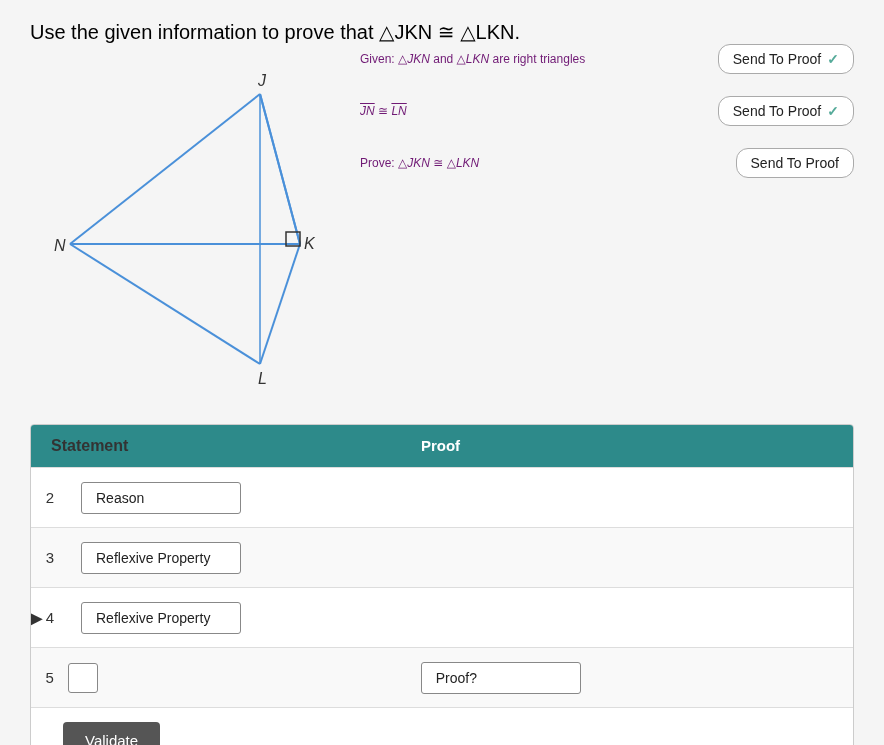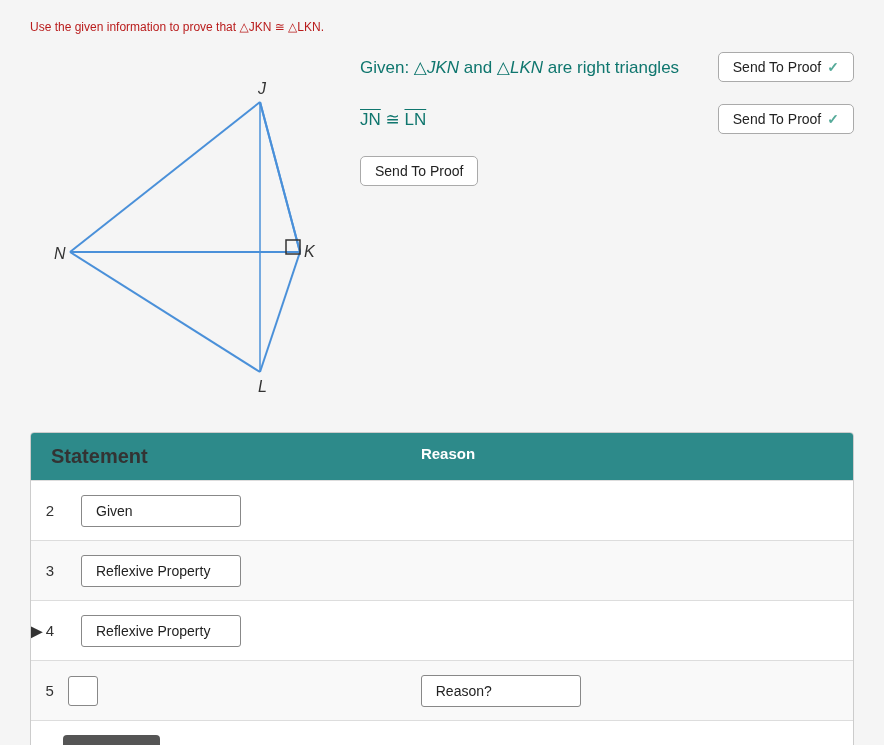--- a/index.html
+++ b/index.html
@@ -5,23 +5,22 @@
     * { box-sizing: border-box; margin: 0; padding: 0; }
     body {
       font-family: Arial, sans-serif;
       background: #f5f5f5;
       width: 884px;
       min-height: 745px;
       padding: 20px 30px;
       color: #222;
     }
     .problem-header {
-      font-size: 12px;
-      margin-bottom: 18px;
-      color: #b91c1c;
+      font-size: 20px;
+      color: #000000;
     }
     .main-content {
       display: flex;
       flex-direction: row;
       gap: 0;
       align-items: flex-start;
       margin-bottom: 20px;
     }
     .diagram {
       width: 310px;
@@ -38,46 +37,47 @@
       flex-direction: column;
       gap: 22px;
     }
     .given-row {
       display: flex;
       align-items: center;
       justify-content: space-between;
       gap: 20px;
     }
     .given-text {
-      font-size: 17px;
-      color: #0f766e;
+      font-size: 12px;
+      color: #701a75;
       flex: 1;
     }
     .given-text .math {
       font-style: italic;
     }
     .send-proof-btn {
       border: 1.5px solid #aaa;
-      border-radius: 5px;
+      border-radius: 12px;
       padding: 6px 14px;
       font-size: 14px;
       background: #fff;
       cursor: pointer;
       white-space: nowrap;
       display: flex;
       align-items: center;
       gap: 6px;
       color: #222;
     }
     .send-proof-btn .checkmark {
       color: #5a9;
       font-weight: bold;
     }
     .overline {
       text-decoration: overline;
+      font-style: italic;
     }
     
     .proof-table-container {
       background: #fff;
       border: 1px solid #ccc;
       border-radius: 4px;
       overflow: hidden;
       margin-top: 10px;
     }
     .proof-table-header {
@@ -108,21 +108,21 @@
     .row-num {
       width: 30px;
       text-align: center;
       font-size: 15px;
       color: #333;
       padding-left: 8px;
     }
     .col-statement {
       width: 43%;
       padding: 12px 10px 12px 4px;
-      font-size: 20px;
+      font-size: 16px;
       color: #333;
     }
     .col-reason {
       width: 57%;
       padding: 10px 20px;
     }
     .reason-box {
       border: 1.5px solid #888;
       border-radius: 3px;
       padding: 7px 14px;
@@ -201,38 +201,41 @@
     <div class="given-row">
       <span class="given-text">
         <span class="overline">JN</span> ≅ <span class="overline">LN</span>
       </span>
       <button class="send-proof-btn">
         <span>Send To Proof</span>
         <span class="checkmark">✓</span>
       </button>
     </div>
     <div class="given-row">
+      <span class="given-text">
+        Prove: △<span class="math">JKN</span> ≅ △<span class="math">LKN</span>
+      </span>
       <button class="send-proof-btn">
         <span>Send To Proof</span>
       </button>
     </div>
   </div>
 </div>
 
 <div class="proof-table-container">
   <div class="proof-table-header">
     <div class="col-statement">Statement</div>
-    <div class="col-reason">Reason</div>
+    <div class="col-reason">Proof</div>
   </div>
 
   <div class="proof-row">
     <div class="row-content">
       <span class="row-num">2</span>
       <div class="col-reason">
-        <span class="reason-box">Given</span>
+        <span class="reason-box">Reason</span>
       </div>
     </div>
   </div>
 
   <div class="proof-row">
     <div class="row-content">
       <span class="row-num">3</span>
       <div class="col-reason">
         <span class="reason-box">Reflexive Property</span>
       </div>
@@ -249,21 +252,21 @@
     </div>
   </div>
 
   <div class="proof-row">
     <div class="row-content">
       <span class="row-num">5</span>
       <div class="col-statement">
         <div class="row5-input"></div>
       </div>
       <div class="col-reason">
-        <span class="reason-box">Reason?</span>
+        <span class="reason-box">Proof?</span>
       </div>
     </div>
   </div>
 
   <div class="validate-row">
     <button class="validate-btn">
       <span>Validate</span>
     </button>
   </div>
 </div>

